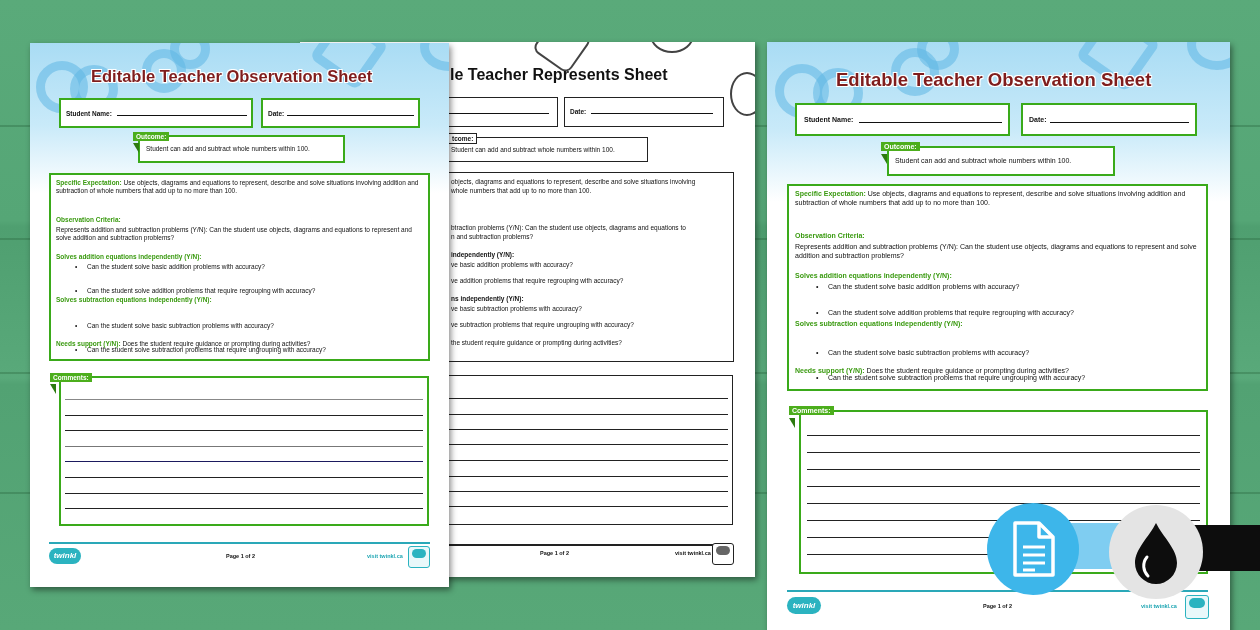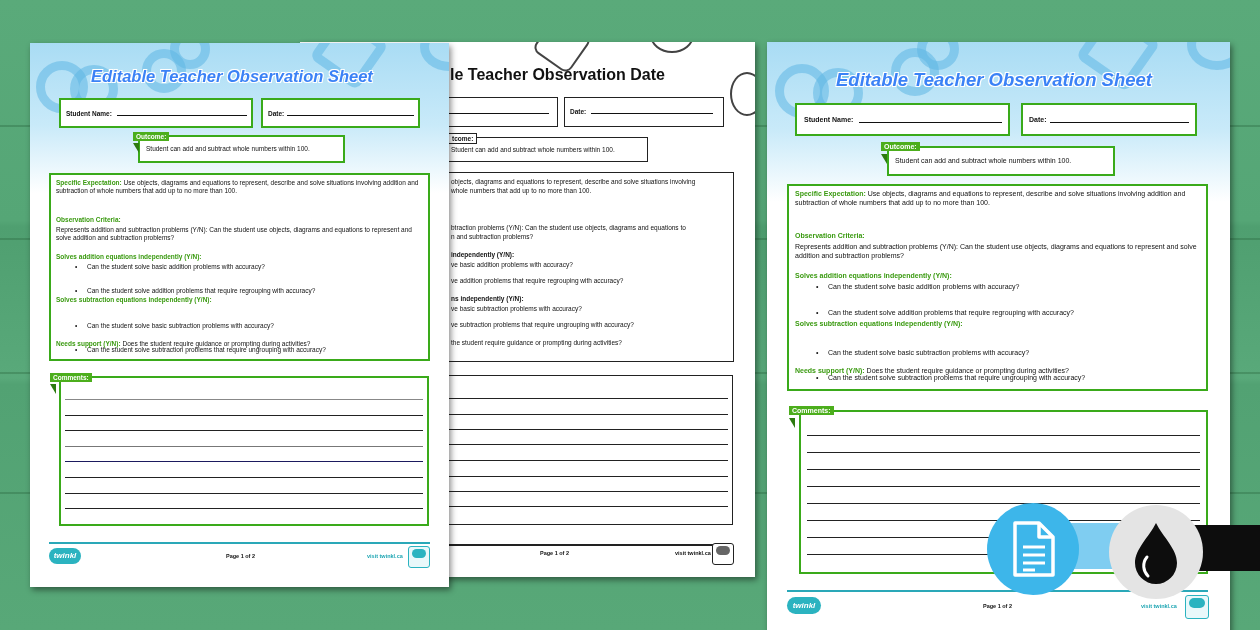--- a/index.html
+++ b/index.html
@@ -17,21 +17,21 @@
     position:absolute; left:0; top:0; right:0; height:150px;
     background: linear-gradient(180deg, #a9dcf4 0%, #c9eaf9 55%, #ffffff 100%);
   }
   .deco { position:absolute; border-radius:50%; }
   .sheet.color .deco { border:9px solid #5fb6e4; opacity:0.55; }
   .sheet.bw .deco { border:2px solid #222; opacity:0.85; }
   .title {
     position:absolute; font-weight:bold; white-space:nowrap;
     font-family:"Liberation Sans", sans-serif;
   }
-  .sheet.color .title { color:#3b82f6; text-shadow: 1px 1px 0 #fff, -1px -1px 0 #fff, 1px -1px 0 #fff, -1px 1px 0 #fff; font-style: italic; }
+  .sheet.color .title { color:#7f1d1d; text-shadow: 1px 1px 0 #fff, -1px -1px 0 #fff, 1px -1px 0 #fff, -1px 1px 0 #fff; }
   .sheet.bw .title { color:#111; }
   .box { position:absolute; background:#fff; box-sizing:border-box; }
   .sheet.color .box { border:2px solid #3aaa1a; }
   .sheet.bw .box { border:1.5px solid #222; }
   .field-label { position:absolute; font-weight:bold; color:#111; white-space:nowrap; }
   .field-line { position:absolute; border-bottom:1px solid #111; }
   .tag {
     position:absolute; color:#fff; font-weight:bold; padding:1px 3px; white-space:nowrap;
   }
   .sheet.color .tag { background:#4cae1c; }
@@ -74,21 +74,21 @@
 <div class="plank" style="top:125px"></div>
 <div class="plank" style="top:238px"></div>
 <div class="plank" style="top:372px"></div>
 <div class="plank" style="top:492px"></div>
 
 <div class="sheet bw" style="left:300px; top:42px; width:455px; height:535px;">
   <div class="deco" style="left:240px; top:-20px; width:40px; height:40px; transform:rotate(35deg); border-radius:8px;"></div>
   <div class="deco" style="left:350px; top:-25px; width:40px; height:32px;"></div>
   <div class="deco" style="left:430px; top:30px; width:30px; height:40px;"></div>
 
-  <div class="title" style="left:150px; top:24px; font-size:16px;">le Teacher Observation Date</div>
+  <div class="title" style="left:150px; top:24px; font-size:16px;">le Teacher Represents Sheet</div>
 
   <div class="box" style="left:120px; top:55px; width:138px; height:30px;">
     <div class="field-line" style="left:4px; right:8px; top:15px;"></div>
   </div>
   <div class="box" style="left:264px; top:55px; width:160px; height:30px;">
     <div class="field-label" style="left:5px; top:10px; font-size:6.5px;">Date:</div>
     <div class="field-line" style="left:26px; right:10px; top:15px;"></div>
   </div>
 
   <div class="box" style="left:148px; top:95px; width:200px; height:25px;">

